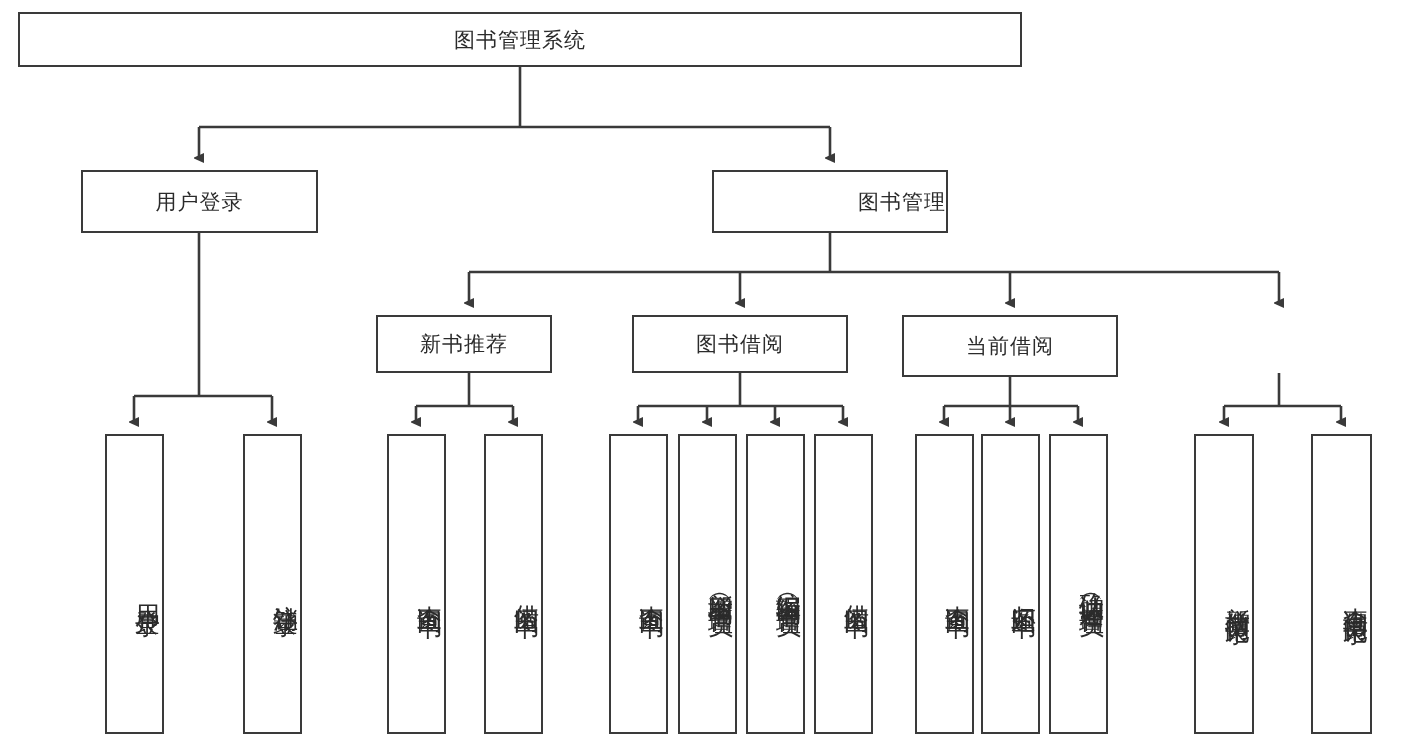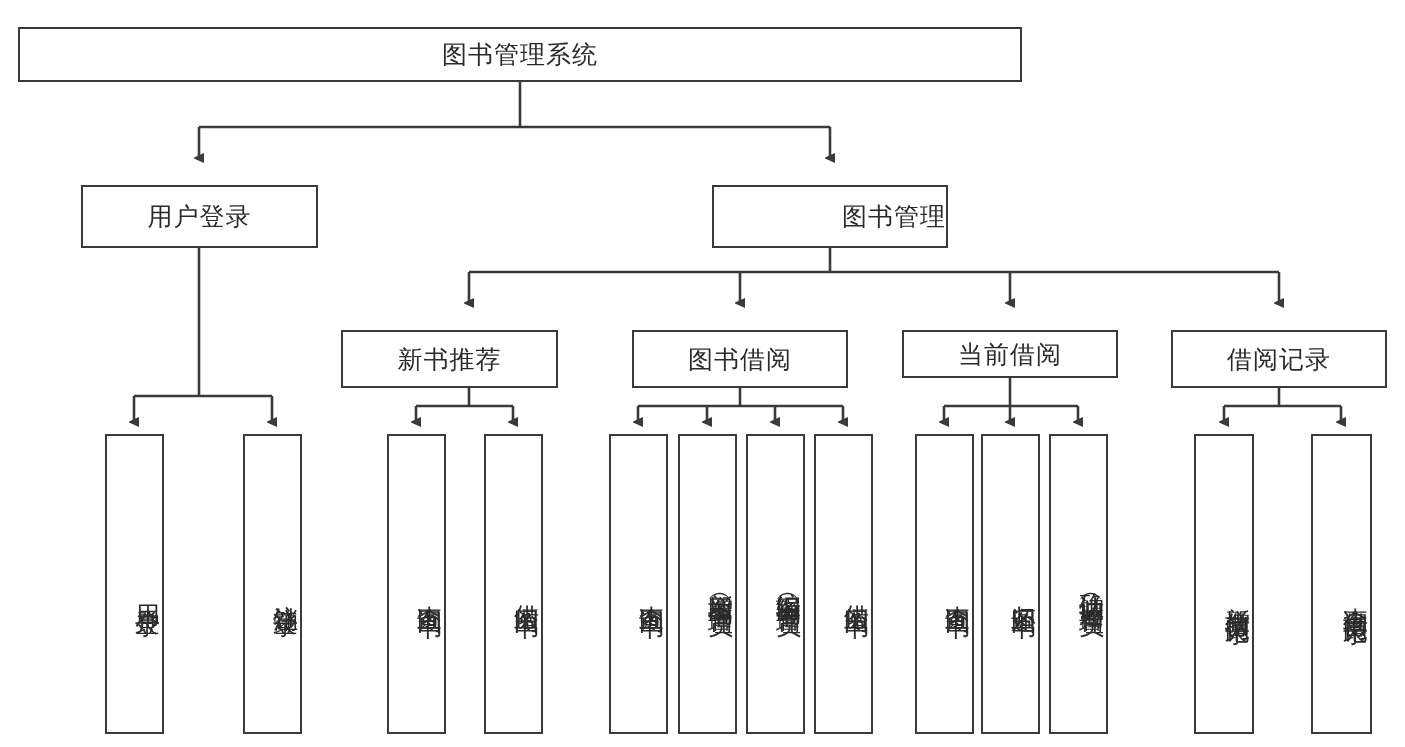--- a/index.html
+++ b/index.html
@@ -29,23 +29,22 @@
     position: absolute;
     box-sizing: border-box;
     border: 2px solid #3a3a3a;
     background: #ffffff;
     display: flex;
     align-items: center;
     justify-content: center;
     color: #2b2b2b;
   }
   .node.horiz {
-    font-size: 25px;
+    font-size: 21px;
     letter-spacing: 1px;
-    margin-top: 15px;
   }
   .node.vert {
     writing-mode: vertical-rl;
     text-orientation: upright;
     font-size: 25px;
     line-height: 1.12;
     padding-top: 14px;
     align-items: flex-start;
     justify-content: center;
   }
@@ -125,31 +124,28 @@
     <span>图书管理系统</span>
   </div>
 
   <div class="node horiz" style="left:81px; top:170px; width:237px; height:63px;">
     <span>用户登录</span>
   </div>
   <div class="node horiz" style="left:712px; top:170px; width:236px; height:63px;justify-content:flex-end;">
     <span>图书管理</span>
   </div>
 
-  <div class="node horiz" style="left:341px; top:315px; width:217px; height:58px;">
+  <div class="node horiz" style="left:376px; top:315px; width:176px; height:58px;">
     <span>新书推荐</span>
   </div>
   <div class="node horiz" style="left:632px; top:315px; width:216px; height:58px;">
     <span>图书借阅</span>
   </div>
-  <div class="node horiz" style="left:902px; top:315px; width:216px; height:48px;">
+  <div class="node horiz" style="left:902px; top:315px; width:216px; height:62px;">
     <span>当前借阅</span>
-  </div>
-  <div class="node horiz" style="left:1171px; top:315px; width:216px; height:58px;">
-    <span>借阅记录</span>
   </div>
 
   <div class="node vert" style="left:105px; top:434px; width:59px; height:300px;">
     <span class="vtext">用户登录</span>
   </div>
   <div class="node vert" style="left:243px; top:434px; width:59px; height:300px;">
     <span class="vtext">注销登录</span>
   </div>
   <div class="node vert" style="left:387px; top:434px; width:59px; height:300px;">
     <span class="vtext">查询图书</span>

